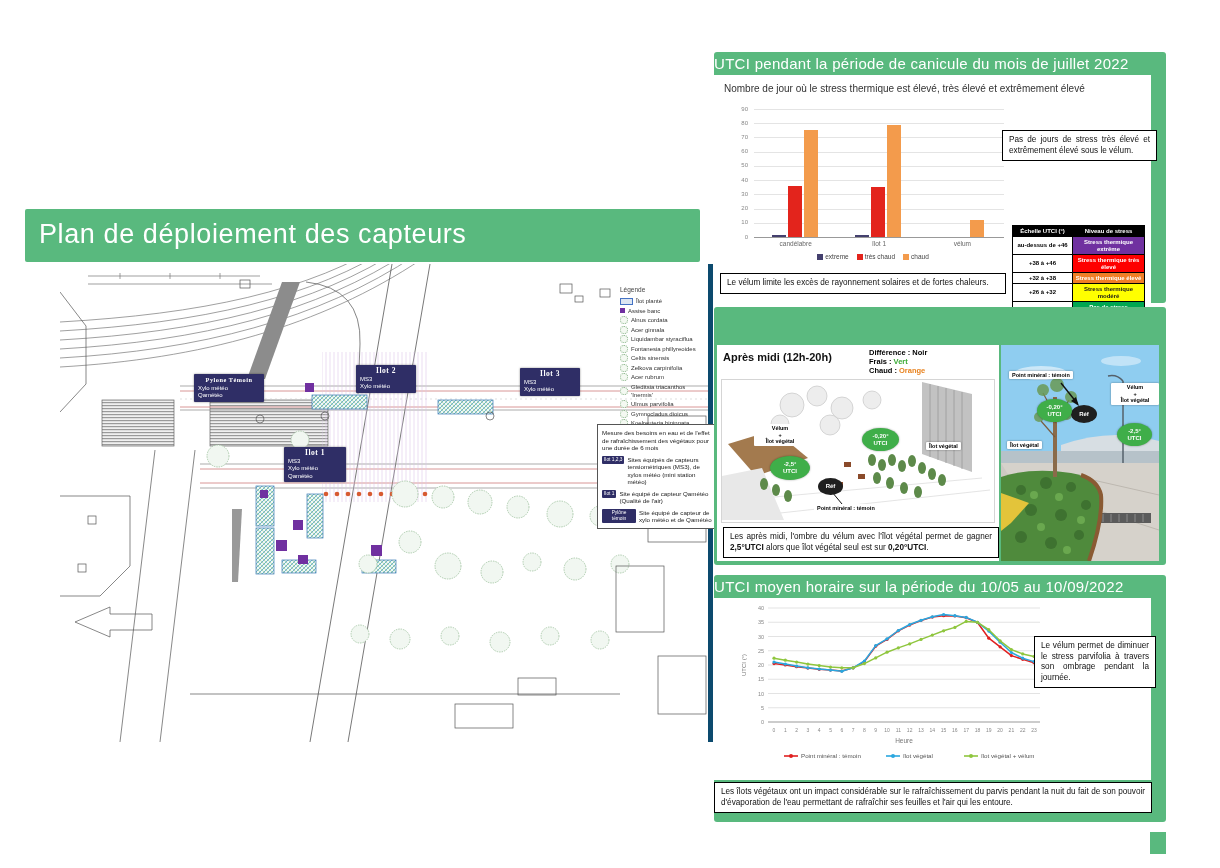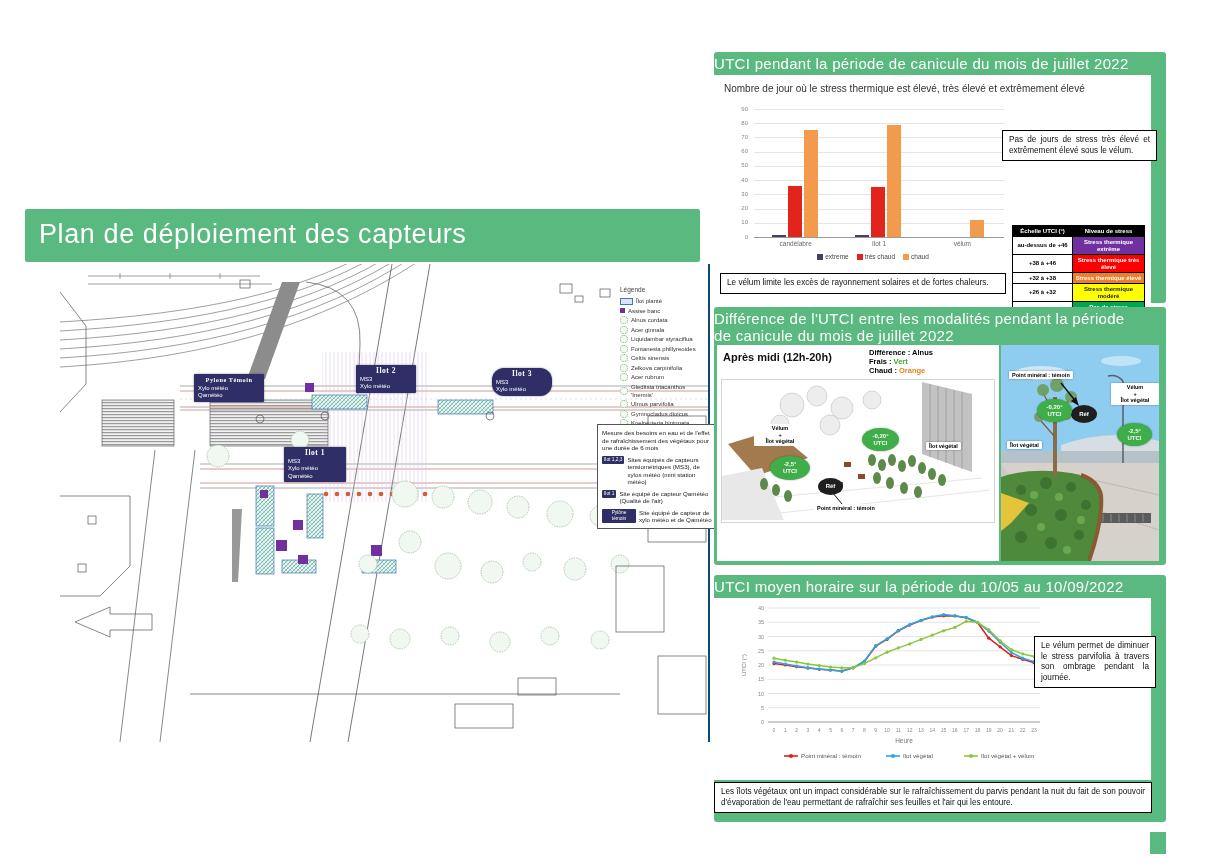--- a/index.html
+++ b/index.html
@@ -7,21 +7,21 @@
         font-family:"Liberation Sans",sans-serif;color:#222;}
   .abs{position:absolute;}
   
   .green{background:#59b97e;}
   .banner{left:25px;top:209px;width:675px;height:53px;border-radius:2px;}
   .banner span{display:block;padding:10px 0 0 14px;font-size:27px;letter-spacing:.6px;color:#fff;}
   .sec{border-radius:3px;}
   .hdr{color:#fff;text-align:left;font-size:15px;letter-spacing:.3px;line-height:17px;padding-top:3px;}
   .whitebox{position:absolute;background:#fff;}
   
-  #map{left:60px;top:264px;width:648px;height:478px;border-right:2px solid #0c4a6e;}
+  #map{left:60px;top:264px;width:648px;height:478px;border-right:5px solid #0c4a6e;}
   #map svg{position:absolute;left:0;top:0;}
   .callout{position:absolute;background:#2f2e66;color:#fff;padding:2px 4px;border-radius:1px;
            font-size:6px;line-height:7.5px;box-shadow:0 0 2px rgba(0,0,0,.5);}
   .callout .ct{display:block;text-align:center;font-weight:bold;font-size:7.5px;
                font-family:"Liberation Serif",serif;letter-spacing:.5px;margin-bottom:1px;}
   .callout span{display:block;}
   #map-legend{left:560px;top:22px;width:88px;font-size:6px;line-height:8px;color:#333;}
   #map-legend .lt{font-size:6.5px;margin-bottom:3px;color:#444;}
   .lrow{display:flex;align-items:center;gap:3px;margin-bottom:1.5px;}
   .sw-ilot{width:11px;height:5px;background:#dce6f2;border:1px solid #4472c4;}
@@ -222,21 +222,21 @@
     <div class="callout" style="left:134px;top:110px;width:62px;">
       <span class="ct" style="font-size:6.3px">Pylone Témoin</span>
       <span>Xylo météo</span>
       <span>Qamétéo</span>
     </div>
     <div class="callout" style="left:296px;top:101px;width:52px;">
       <span class="ct">Ilot 2</span>
       <span>MS3</span>
       <span>Xylo météo</span>
     </div>
-    <div class="callout" style="left:432px;top:104px;width:52px;border-radius:12px;">
+    <div class="callout" style="left:460px;top:104px;width:52px;">
       <span class="ct">Ilot 3</span>
       <span>MS3</span>
       <span>Xylo météo</span>
     </div>
     <div class="callout" style="left:224px;top:183px;width:54px;">
       <span class="ct">Ilot 1</span>
       <span>MS3</span>
       <span>Xylo météo</span>
       <span>Qamétéo</span>
     </div>
@@ -385,28 +385,24 @@
      <td style="background:#fff;color:#000;">+9 à +26</td>
      <td style="background:#00a651;color:#ffffff;">Pas de stress thermique</td>
             </tr>
           </tbody>
         </table>
       <div class="note" style="left:6px;top:198px;width:272px;">Le vélum limite les excès de rayonnement solaires et de fortes chaleurs.</div>
     </div>
   </div>
 
   <div class="abs green sec" style="left:714px;top:307px;width:452px;height:258px;">
-    <div class="hdr">
-      <div>Différence de l'UTCI entre les modalités pendant la période</div>
-      <div>de canicule du mois de juillet 2022</div>
-    </div>
     <div class="whitebox" style="left:3px;top:38px;width:282px;height:216px;">
       <div class="subhead" style="left:6px;top:6px;">Après midi (12h-20h)</div>
       <div class="ref-legend" style="left:152px;top:3px;">
-        <div><span>Différence : </span><span style="color:#000">Alnus</span></div>
+        <div><span>Différence : </span><span style="color:#000">Noir</span></div>
         <div><span>Frais : </span><span style="color:#3aaa35">Vert</span></div>
         <div><span>Chaud : </span><span style="color:#e8821e">Orange</span></div>
       </div>
 
       <div class="diagwrap">
         <svg width="272" height="142" viewBox="0 0 272 142">
           <rect width="272" height="142" fill="#ffffff"></rect>
           <g stroke="#cccccc" fill="#ededed" stroke-width="0.8">
             <circle cx="70" cy="25" r="12"></circle>
               <circle cx="95" cy="16" r="10"></circle>
@@ -467,20 +463,23 @@
           <span>Réf</span>
         </div>
         <div class="badge g" style="left:140px;top:48px;width:37px;height:23px;">
           <span>-0,20°</span>
           <span>UTCI</span>
         </div>
         <div class="lab" style="left:204px;top:62px;">Îlot végétal</div>
         <div class="lab" style="left:92px;top:124px;box-shadow:none;">Point minéral : témoin</div>
       </div>
 
+      <div class="note" style="left:6px;top:182px;width:262px;">
+        <span>Les après midi, l'ombre du vélum avec l'îlot végétal permet de gagner </span><b>2,5°UTCI</b><span> alors que îlot végétal seul est sur </span><b>0,20°UTCI</b><span>.</span>
+      </div>
     </div>
 
     <div class="photowrap" style="left:287px;top:38px;width:158px;height:216px;">
       <svg width="158" height="216" viewBox="0 0 158 216">
         <rect width="158" height="216" fill="#cdc9c3"></rect>
         <rect width="158" height="118" fill="#8fcdf0"></rect>
         <ellipse cx="40" cy="28" rx="26" ry="7" fill="#ffffff" opacity="0.55"></ellipse>
         <ellipse cx="120" cy="16" rx="20" ry="5" fill="#ffffff" opacity="0.45"></ellipse>
         <path d="M60 118 L60 100 Q110 82 158 96 L158 118 Z" fill="#d7dee3"></path>
         <rect y="106" width="158" height="12" fill="#b6c2c9"></rect>

